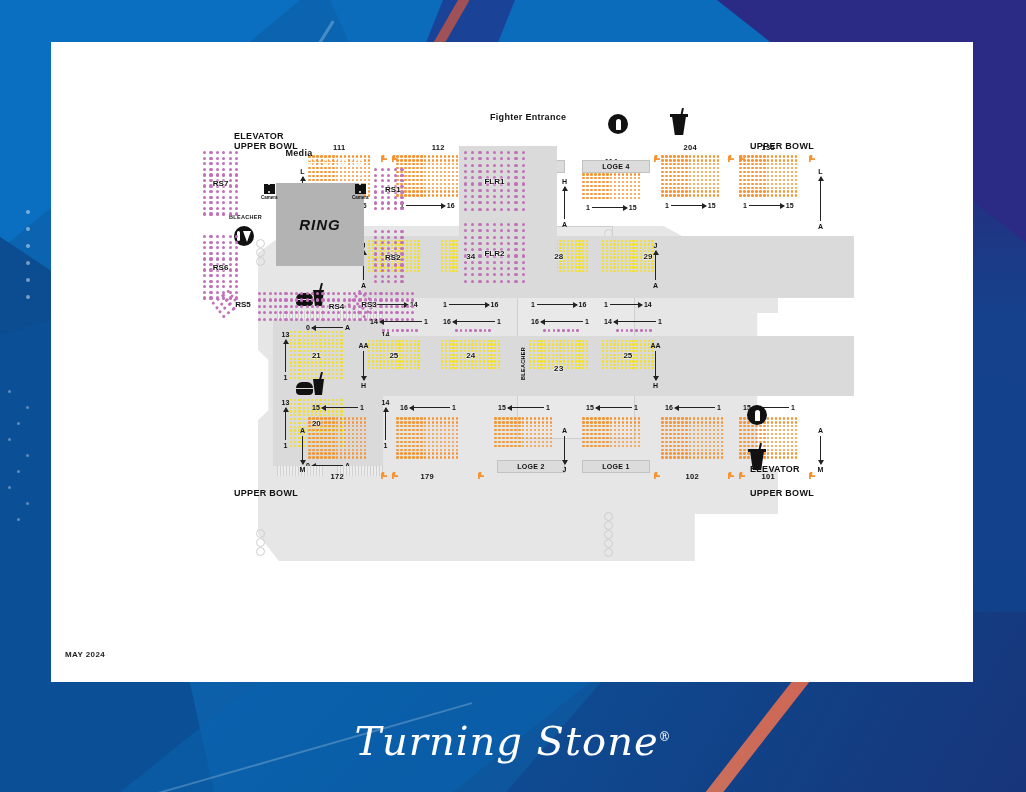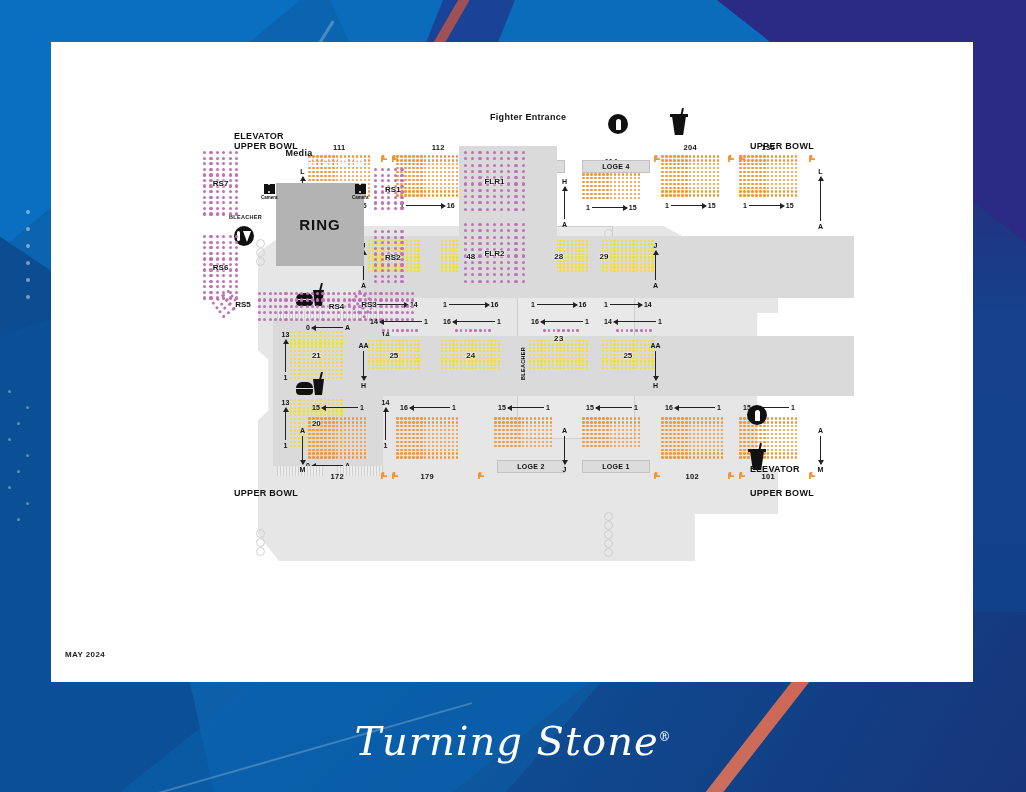--- a/index.html
+++ b/index.html
@@ -1526,21 +1526,21 @@
         <span></span>
         <span></span>
         <span></span>
         <span></span>
         <span></span>
         <span></span>
         <span></span>
         <span></span>
         <span></span>
       </div>
-      <div class="secnum" style="left: 419.65px; top: 214px;">48</div>
+      <div class="secnum" style="left: 419.65px; top: 214px;">34</div>
       <div class="arrow r" style="left: 392px; top: 258px; width: 55.3px; height: 9px;">
         <span>1</span>
         <span class="line"></span>
         <span>16</span>
       </div>
       <div class="seatblock s-ye" style="grid-template-columns: repeat(16, 2.3px); grid-auto-rows: 2.3px; gap: 1px 1.5px; left: 478px; top: 198px;">
         <span></span>
         <span></span>
         <span></span>
         <span></span>
@@ -1842,21 +1842,21 @@
         <span></span>
         <span></span>
         <span></span>
         <span></span>
         <span></span>
         <span></span>
         <span></span>
         <span></span>
         <span></span>
       </div>
-      <div class="secnum" style="left: 553px; top: 214px;">29</div>
+      <div class="secnum" style="left: 597px; top: 214px;">29</div>
       <div class="arrow r" style="left: 553px; top: 258px; width: 47.7px; height: 9px;">
         <span>1</span>
         <span class="line"></span>
         <span>14</span>
       </div>
       <div class="varrow u" style="left: 308px; top: 200px; width: 9px; height: 47px;">
         <span>J</span>
         <span class="line"></span>
         <span>A</span>
       </div>
@@ -2239,21 +2239,21 @@
       <div class="varrow u" style="left: 330px; top: 357px; width: 9px; height: 50px;">
         <span>14</span>
         <span class="line"></span>
         <span>1</span>
       </div>
       <div style="position: absolute; background: repeating-linear-gradient(90deg, rgb(208, 208, 208) 0px, rgb(208, 208, 208) 1px, rgb(236, 236, 236) 1px, rgb(236, 236, 236) 3px); left: 226px; top: 268px; width: 46px; height: 10px;"></div>
       <div style="position: absolute; background: repeating-linear-gradient(90deg, rgb(208, 208, 208) 0px, rgb(208, 208, 208) 1px, rgb(236, 236, 236) 1px, rgb(236, 236, 236) 3px); left: 286px; top: 268px; width: 46px; height: 10px;"></div>
       <div style="position: absolute; background: repeating-linear-gradient(90deg, rgb(208, 208, 208) 0px, rgb(208, 208, 208) 1px, rgb(236, 236, 236) 1px, rgb(236, 236, 236) 3px); left: 226px; top: 424px; width: 46px; height: 10px;"></div>
       <div style="position: absolute; background: repeating-linear-gradient(90deg, rgb(208, 208, 208) 0px, rgb(208, 208, 208) 1px, rgb(236, 236, 236) 1px, rgb(236, 236, 236) 3px); left: 286px; top: 424px; width: 46px; height: 10px;"></div>
       <div class="lbl " style="left: 178px; top: 172px; font-size: 5.5px;">BLEACHER</div>
-      <div class="ring" style="left: 225px; top: 141px; width: 88px; height: 83px;">RING</div>
+      <div class="ring" style="left: 225px; top: 141px; width: 88px; height: 83px; font-style: italic;">RING</div>
       <div class="seatblock s-wh" style="grid-template-columns: repeat(22, 3px); grid-auto-rows: 3px; gap: 2.2px; left: 200px; top: 116px; z-index: 4;">
         <span></span>
         <span></span>
         <span></span>
         <span></span>
         <span></span>
         <span></span>
         <span></span>
         <span></span>
         <span></span>
@@ -3416,21 +3416,21 @@
         <span></span>
         <span></span>
         <span></span>
         <span></span>
         <span></span>
         <span></span>
         <span></span>
         <span></span>
         <span></span>
       </div>
-      <div class="secnum" style="left: 507.65px; top: 296px; font-family: Liberation Mono, monospace;">23</div>
+      <div class="secnum" style="left: 507.65px; top: 326px; font-family: Liberation Mono, monospace;">23</div>
       <div class="seatblock s-ye" style="grid-template-columns: repeat(14, 2.3px); grid-auto-rows: 2.3px; gap: 1.1px 1.5px; left: 551px; top: 298px;">
         <span></span>
         <span></span>
         <span></span>
         <span></span>
         <span></span>
         <span></span>
         <span></span>
         <span></span>
         <span></span>

